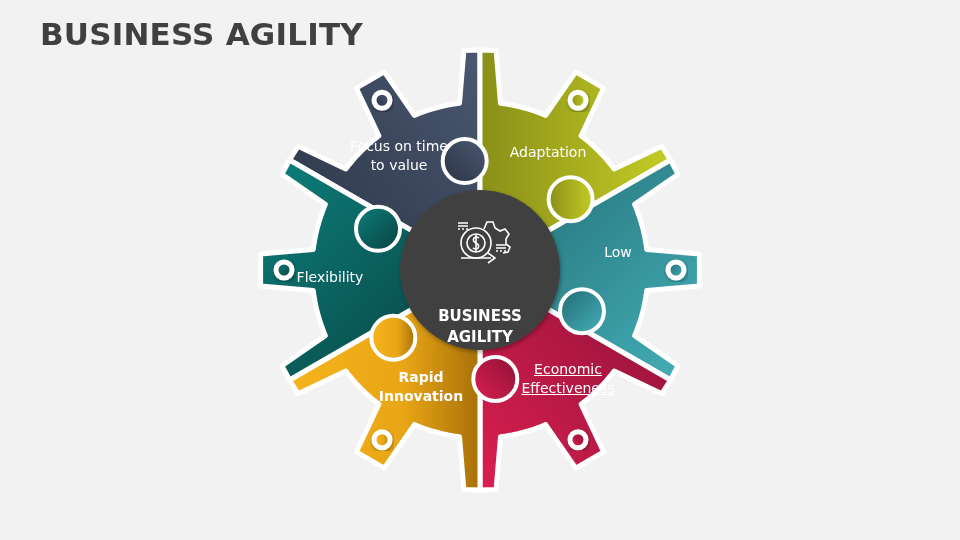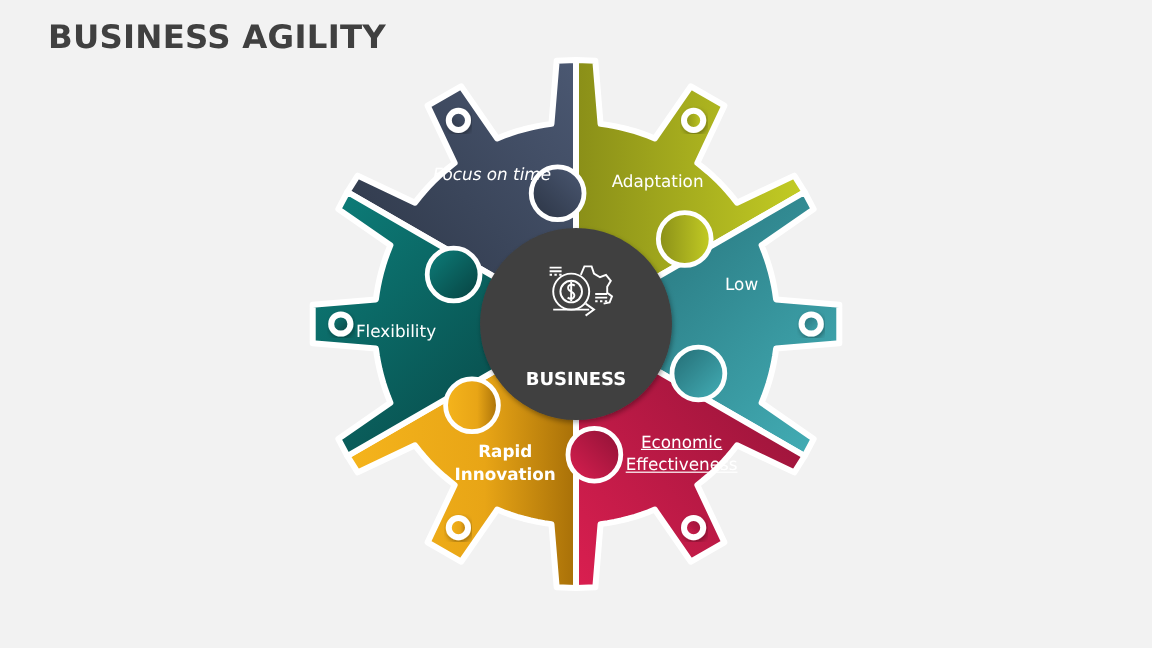--- a/index.html
+++ b/index.html
@@ -1,17 +1,17 @@
 <!DOCTYPE html>
 <html><head>
 <meta charset="utf-8">
 <style>
   html,body{margin:0;padding:0;}
   body{width:960px;height:540px;background:#f2f2f2;position:relative;overflow:hidden;font-family:"Liberation Sans","DejaVu Sans",sans-serif;}
-  .title{position:absolute;left:40px;top:16px;font-size:27px;font-weight:bold;color:#404040;letter-spacing:0.2px;font-family:"DejaVu Sans","Liberation Sans",sans-serif;}
+  .title{position:absolute;left:40px;top:16px;font-size:31px;font-weight:bold;color:#404040;letter-spacing:0.2px;font-family:"DejaVu Sans","Liberation Sans",sans-serif;}
   svg{position:absolute;left:0;top:0;}
   .lbl{position:absolute;color:#ffffff;font-size:14px;text-align:center;line-height:19px;width:140px;font-family:"DejaVu Sans","Liberation Sans",sans-serif;}
   .center-title{position:absolute;left:400px;top:276px;width:160px;text-align:center;color:#fff;font-weight:bold;font-size:15px;line-height:21px;font-family:"DejaVu Sans","Liberation Sans",sans-serif;margin-top:30px;}
 </style>
 </head>
 <body>
 
 <div class="title">BUSINESS AGILITY</div>
 
 <svg width="960" height="540" viewBox="0 0 960 540">
@@ -75,29 +75,31 @@
     <path d="M479 238 q-3 -2 -5 0 q-2 3 2 5 q4 2 2 5 q-2 2 -5 0 M476 235 v16"></path>
     <path d="M484 229 l3 -7 h6 l2 6 l5 3 l5 -2 l4 5 l-3 5 v5 l4 3 l-2 5 l-5 1"></path>
     <path d="M461 258 h30 M488 253 l7 5 l-7 5"></path>
     <path d="M458 223 h10 M458 226 h10 M458 229 h2 M462 229 h2 M466 229 h2"></path>
     <path d="M496 245 h10 M496 248 h10 M496 251 h2 M500 251 h2 M504 251 h2"></path>
   </g>
 </svg>
 
 <div class="center-title">
   <div>BUSINESS</div>
+  <div>AGILITY</div>
 </div>
 
-<div class="lbl" style="left:340px;top:137px;font-style:italic;">
+<div class="lbl" style="left:329px;top:137px;">
   <div>Focus on time</div>
+  <div>to value</div>
 </div>
 <div class="lbl" style="left:478px;top:143px;">
   <div>Adaptation</div>
 </div>
-<div class="lbl" style="left:548px;top:229px;">
+<div class="lbl" style="left:548px;top:243px;">
   <div>Low</div>
 </div>
 <div class="lbl" style="left:498px;top:360px;text-decoration:underline;">
   <div>Economic</div>
   <div>Effectiveness</div>
 </div>
 <div class="lbl" style="left:351px;top:368px;font-weight:bold;">
   <div>Rapid</div>
   <div>Innovation</div>
 </div>

